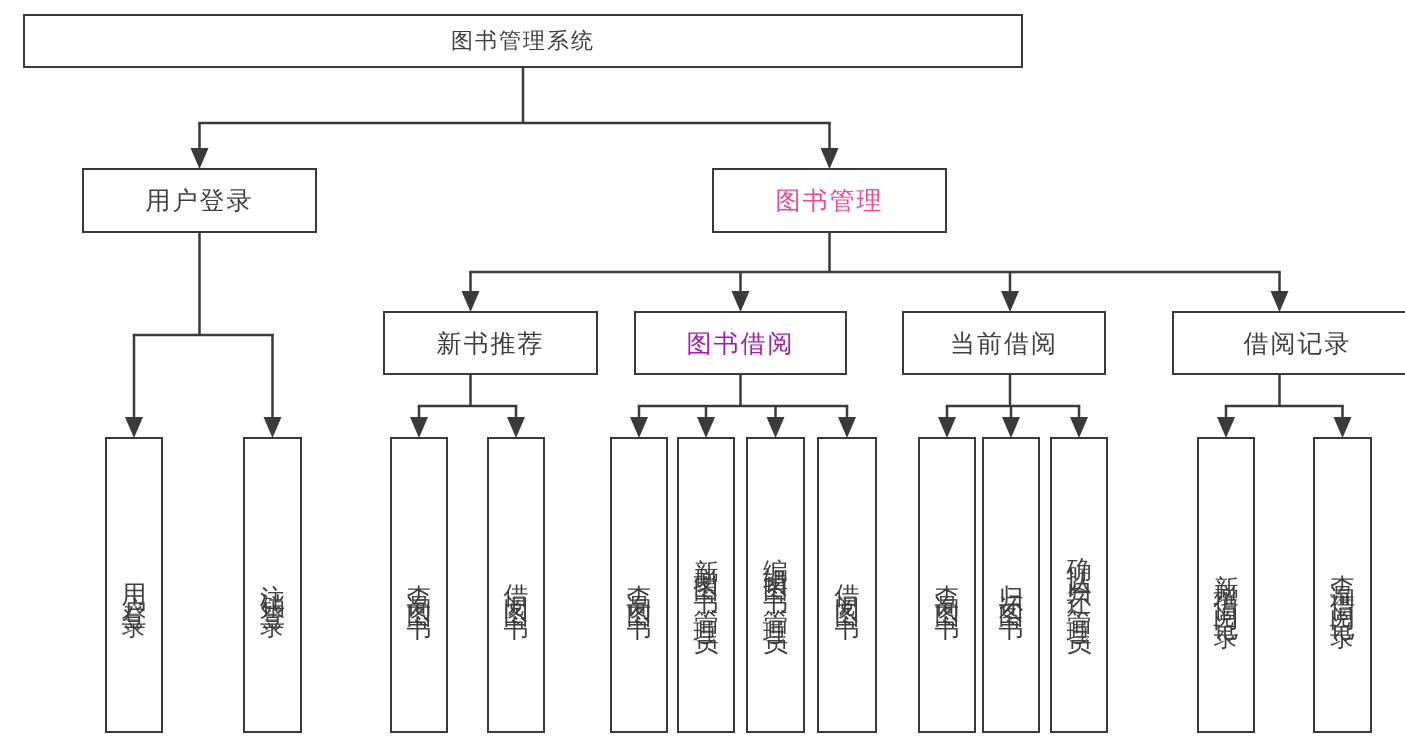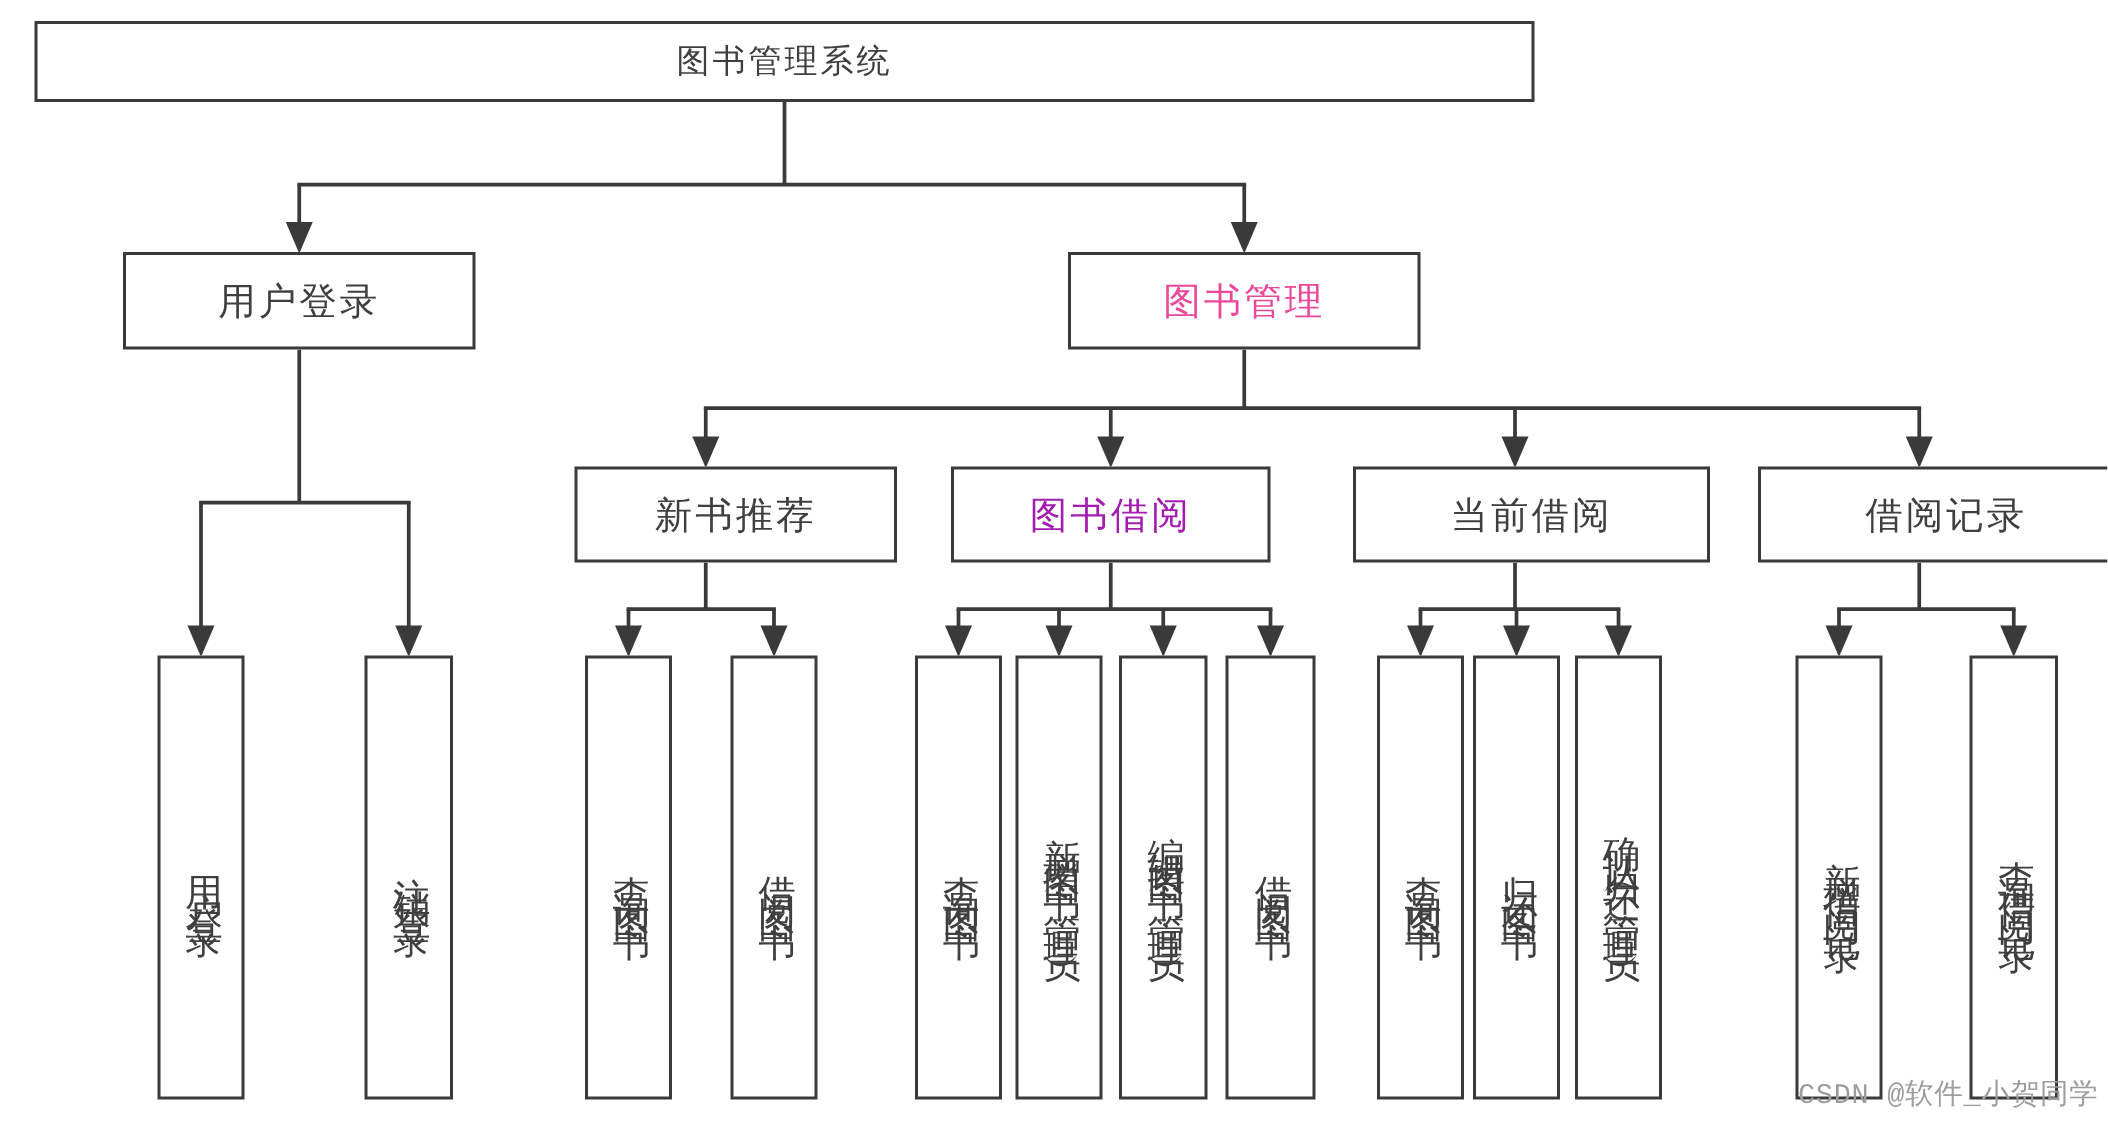--- a/index.html
+++ b/index.html
@@ -1,21 +1,21 @@
 <!DOCTYPE html>
 <html><head>
 <meta charset="utf-8">
 <style>
   html,body{margin:0;padding:0;background:#ffffff;}
   .stage{
     position:relative;
     width:1405px;height:747px;
     background:#ffffff;
     overflow:hidden;
-    font-family:Liberation Mono, monospace;
+    font-family:Liberation Serif, serif;
   }
   .connectors{
     position:absolute;left:0;top:0;width:1405px;height:747px;
     z-index:1;
   }
   .node{
     position:absolute;
     box-sizing:border-box;
     background:#ffffff;
     border:2.5px solid #3a3a3a;
@@ -113,21 +113,21 @@
       </div>
       <div class="node" style="left: 712px; top: 168px; width: 235px; height: 65px; border-color: rgb(58, 58, 58); color: #ec4899;">
         <span>图书管理</span>
       </div>
       <div class="node" style="left: 383px; top: 311px; width: 215px; height: 64px; border-color: rgb(58, 58, 58); color: rgb(63, 63, 63);">
         <span>新书推荐</span>
       </div>
       <div class="node" style="left: 634px; top: 311px; width: 213px; height: 64px; border-color: rgb(58, 58, 58); color: #a21caf;">
         <span>图书借阅</span>
       </div>
-      <div class="node" style="left: 902px; top: 311px; width: 238px; height: 64px; border-color: rgb(58, 58, 58); color: rgb(63, 63, 63);">
+      <div class="node" style="left: 902px; top: 311px; width: 204px; height: 64px; border-color: rgb(58, 58, 58); color: rgb(63, 63, 63);">
         <span>当前借阅</span>
       </div>
       <div class="node" style="left: 1172px; top: 311px; width: 251px; height: 64px; border-color: rgb(58, 58, 58); color: rgb(63, 63, 63);">
         <span>借阅记录</span>
       </div>
       <div class="node v" style="left: 105px; top: 437px; width: 58px; height: 296px; border-color: rgb(58, 58, 58); color: rgb(63, 63, 63);">
         <span>用户登录</span>
       </div>
       <div class="node v" style="left: 243px; top: 437px; width: 59px; height: 296px; border-color: rgb(58, 58, 58); color: rgb(63, 63, 63);">
         <span>注销登录</span>
@@ -159,14 +159,13 @@
       <div class="node v" style="left: 1050px; top: 437px; width: 58px; height: 296px; border-color: rgb(58, 58, 58); color: rgb(63, 63, 63);">
         <span>确认归还（管理员）</span>
       </div>
       <div class="node v" style="left: 1197px; top: 437px; width: 58px; height: 296px; border-color: rgb(58, 58, 58); color: rgb(63, 63, 63);">
         <span>新增借阅记录</span>
       </div>
       <div class="node v" style="left: 1313px; top: 437px; width: 59px; height: 296px; border-color: rgb(58, 58, 58); color: rgb(63, 63, 63);">
         <span>查询借阅记录</span>
       </div>
     </div>
-  <div class="watermark" style="color: rgb(157, 157, 157);">CSDN @软件_小贺同学</div>
 </div>
 
 </body></html>

